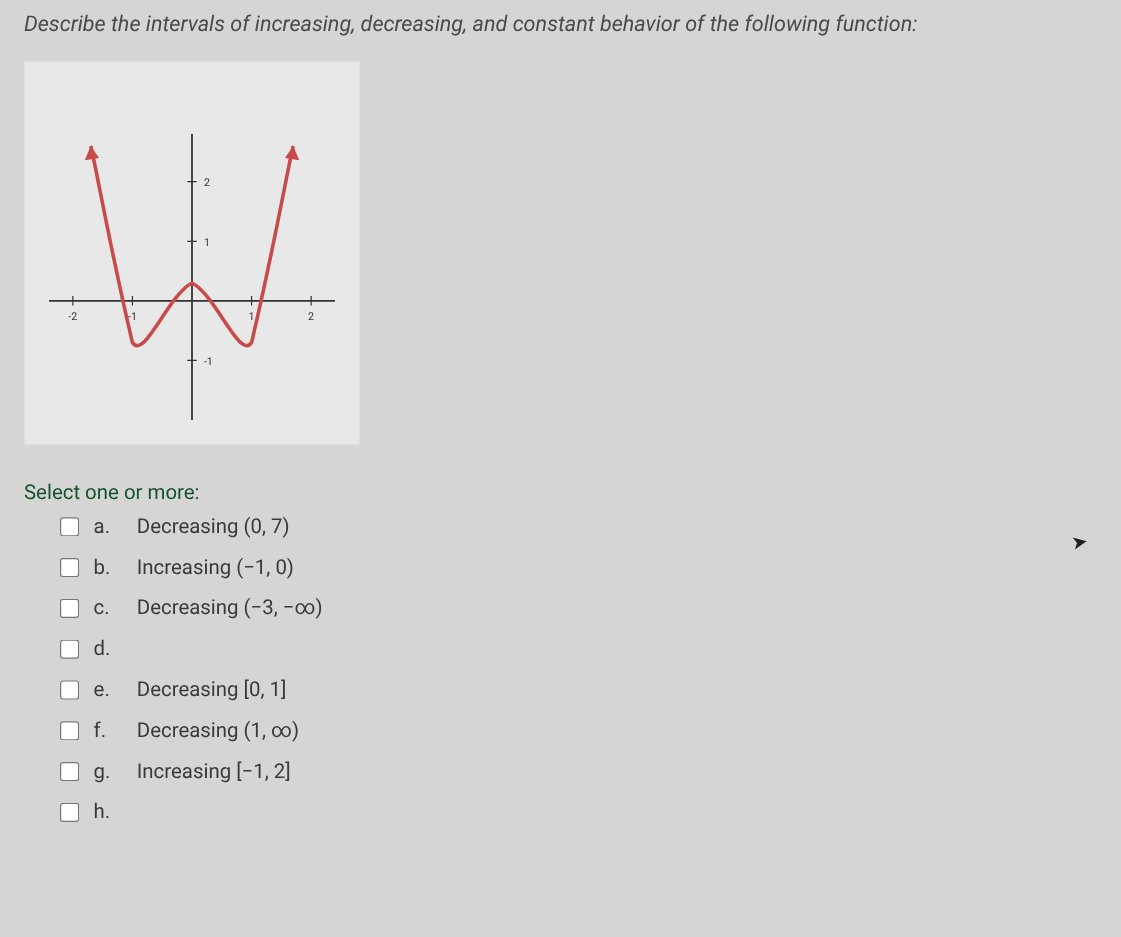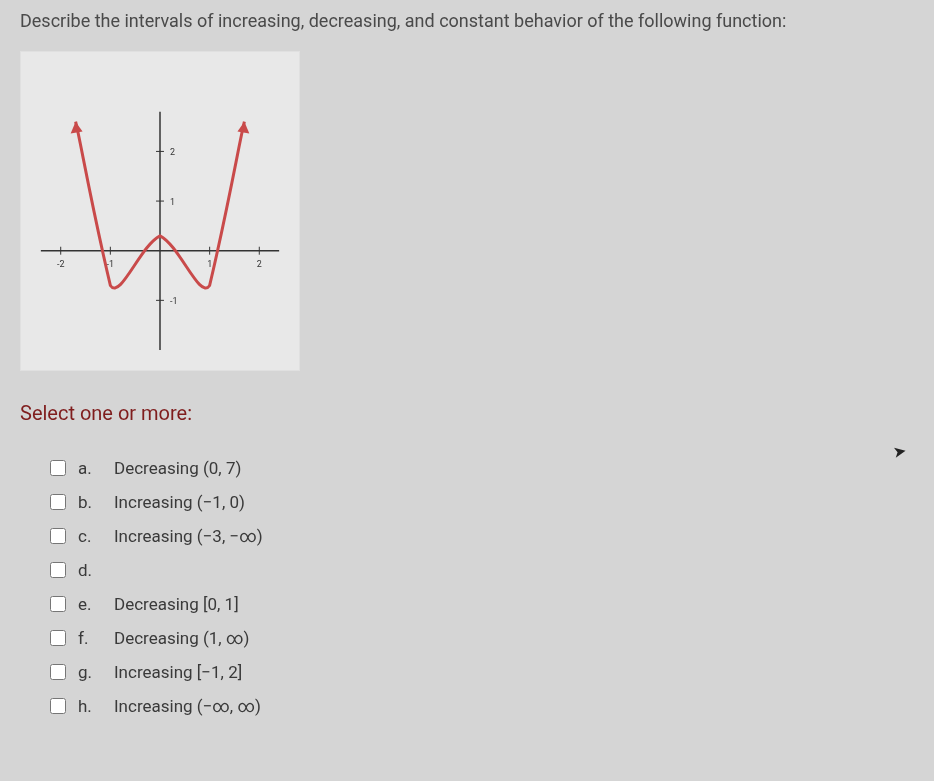--- a/index.html
+++ b/index.html
@@ -13,37 +13,38 @@
       width: 934px;
       height: 781px;
       padding: 10px 20px;
       color: #3a3a3a;
       position: relative;
     }
     .question-text {
       font-size: 18px;
       color: #4a4a4a;
       margin-bottom: 20px;
+      font-style: italic;
     }
     .graph-container {
       width: 280px;
       height: 320px;
       background: #e8e8e8;
       margin: 10px 0 30px 0;
       position: relative;
       border: 1px solid #e0e0e0;
     }
     .graph-svg {
       width: 100%;
       height: 100%;
     }
     .instruction {
-      font-size: 20px;
-      color: #7f1d1d;
-      margin-bottom: 33px;
+      font-size: 17px;
+      color: #14532d;
+      margin-bottom: 8px;
     }
     .options {
       padding-left: 30px;
     }
     .option {
       display: flex;
       align-items: center;
       margin-bottom: 14px;
       font-size: 17px;
       color: #3a3a3a;
@@ -116,21 +117,21 @@
     <span>Decreasing (0, 7)</span>
   </div>
   <div class="option">
     <input type="checkbox" style="">
     <span class="option-letter">b.</span>
     <span>Increasing (−1, 0)</span>
   </div>
   <div class="option">
     <input type="checkbox" style="">
     <span class="option-letter">c.</span>
-    <span>Increasing (−3, −∞)</span>
+    <span>Decreasing (−3, −∞)</span>
   </div>
   <div class="option">
     <input type="checkbox" style="">
     <span class="option-letter">d.</span>
   </div>
   <div class="option">
     <input type="checkbox" style="">
     <span class="option-letter">e.</span>
     <span>Decreasing [0, 1]</span>
   </div>
@@ -140,17 +141,16 @@
     <span>Decreasing (1, ∞)</span>
   </div>
   <div class="option">
     <input type="checkbox" style="">
     <span class="option-letter">g.</span>
     <span>Increasing [−1, 2]</span>
   </div>
   <div class="option">
     <input type="checkbox" style="">
     <span class="option-letter">h.</span>
-    <span>Increasing (−∞, ∞)</span>
   </div>
 </div>
 
 <div class="cursor-icon">➤</div>
 
 </body></html>

